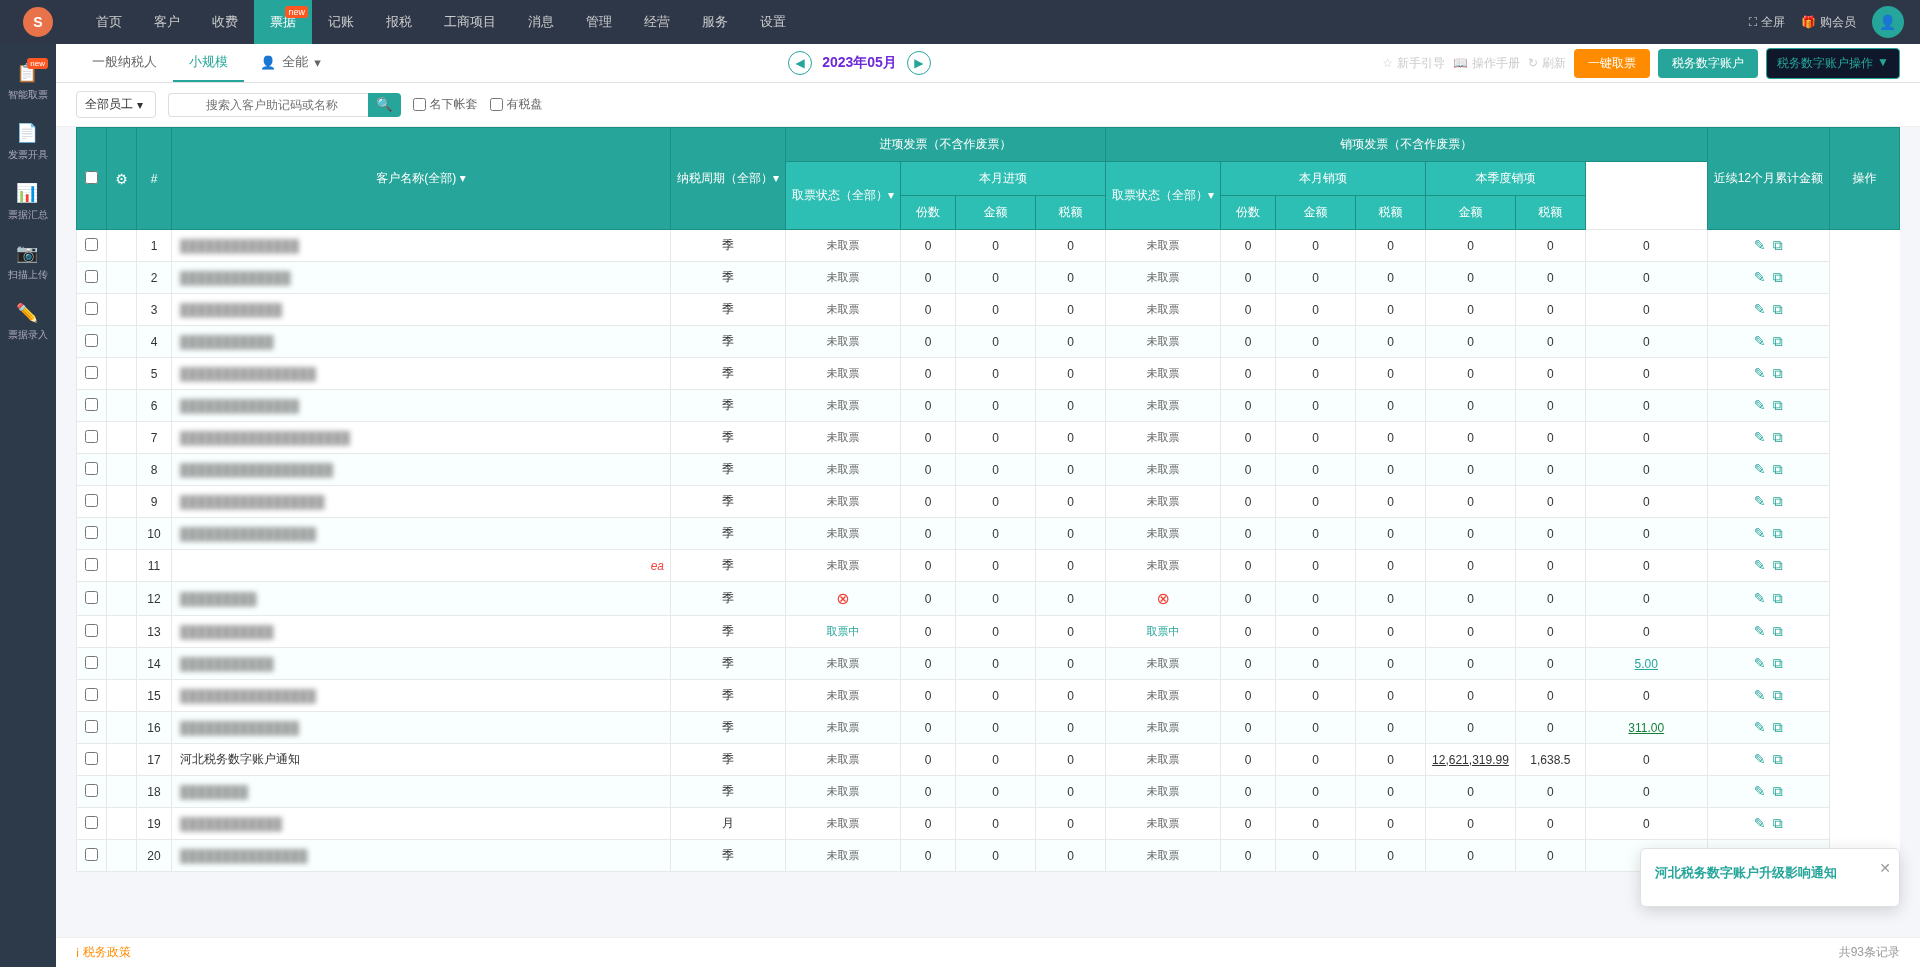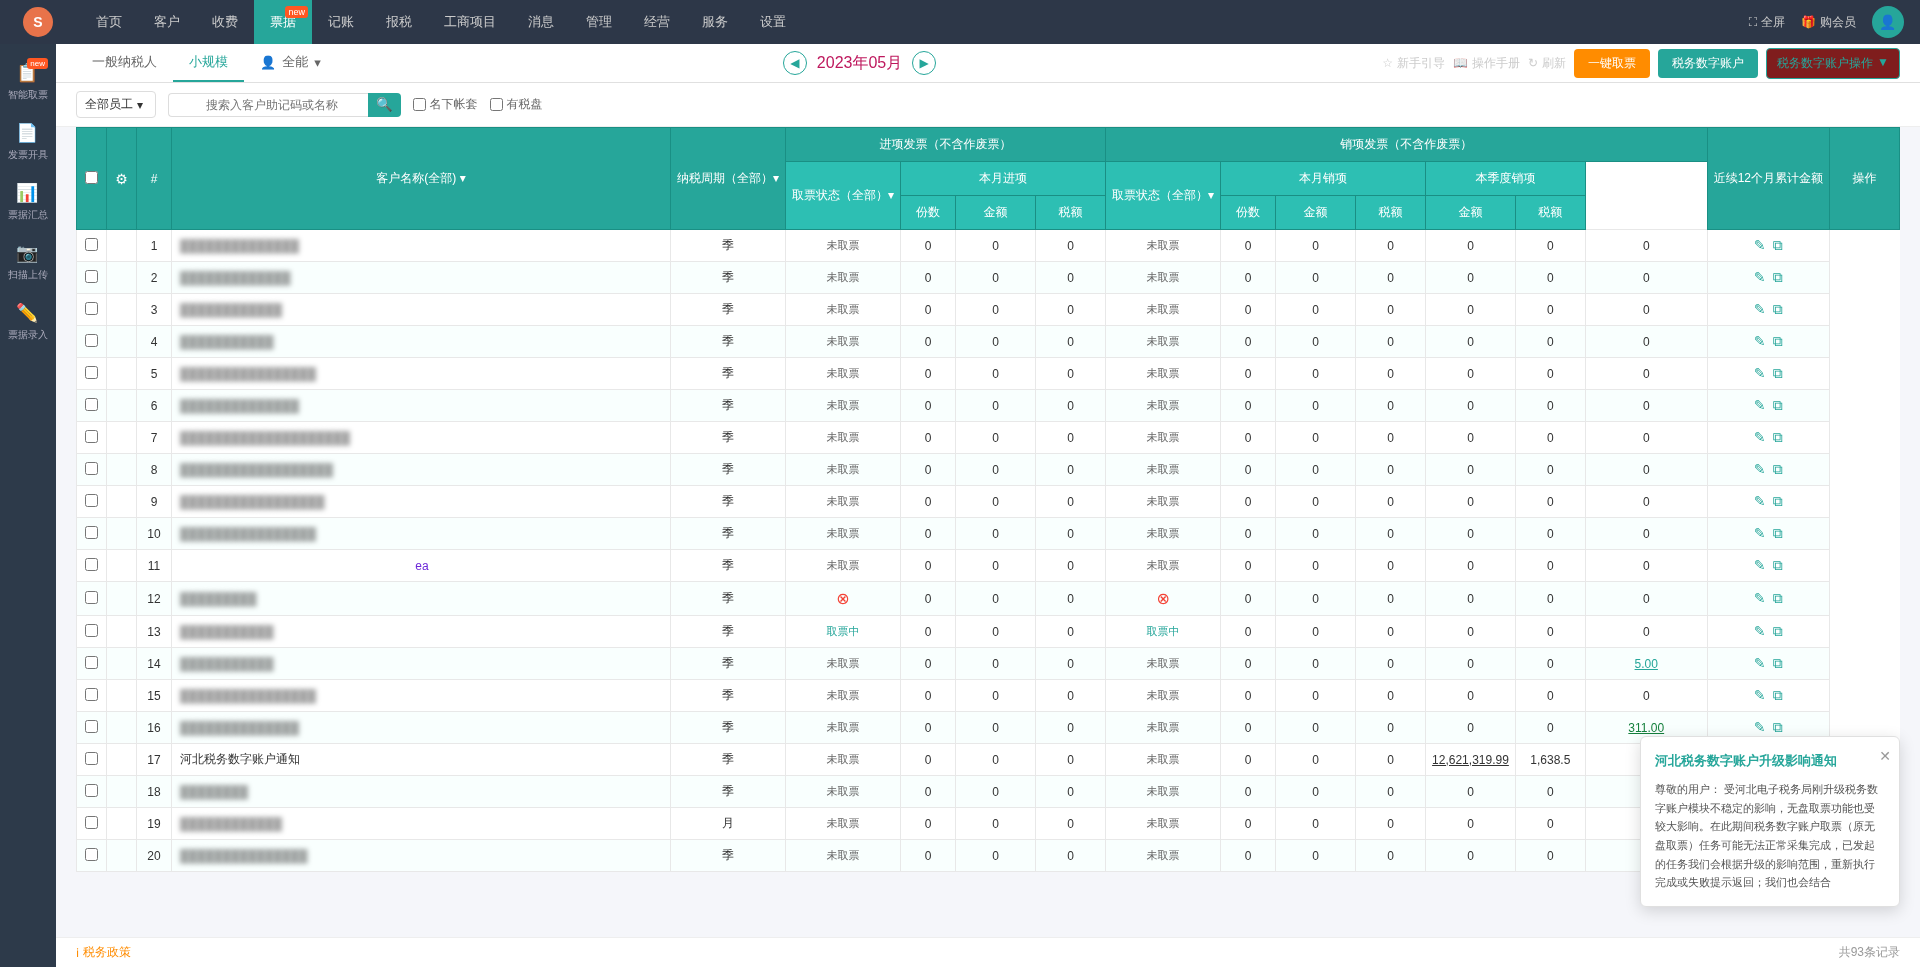--- a/index.html
+++ b/index.html
@@ -25,25 +25,25 @@
     .sidebar-new { position: absolute; top: 6px; right: 8px; background: #ff5722; color: white; font-size: 8px; padding: 1px 3px; border-radius: 3px; }
 
     
     .main-content { flex: 1; background: #f5f6fa; overflow: hidden; display: flex; flex-direction: column; }
     
     
     .tab-bar { background: #fff; padding: 0 20px; border-bottom: 1px solid #e0e0e0; display: flex; align-items: center; gap: 0; }
     .tab { padding: 9px 16px; cursor: pointer; color: #666; font-size: 13px; border-bottom: 2px solid transparent; display: flex; align-items: center; gap: 6px; }
     .tab.active { color: #26a69a; border-bottom-color: #26a69a; font-weight: 500; }
     .date-btn { width: 24px; height: 24px; border-radius: 50%; border: 1px solid #26a69a; color: #26a69a; background: #fff; cursor: pointer; display: flex; align-items: center; justify-content: center; font-size: 12px; }
-    .date-label { font-size: 16px; font-weight: 400; color: #be185d; }
+    .date-label { font-size: 14px; font-weight: 700; color: #6d28d9; }
     .toolbar-right { display: flex; align-items: center; gap: 8px; margin-left: auto; }
     .btn-primary { background: #ff8c00; color: white; border: none; padding: 6px 14px; border-radius: 4px; cursor: pointer; font-size: 12px; white-space: nowrap; }
     .btn-teal { background: #26a69a; color: white; border: none; padding: 6px 14px; border-radius: 4px; cursor: pointer; font-size: 12px; white-space: nowrap; }
-    .btn-outline { background: #7f1d1d; color: #26a69a; border: 1px solid #26a69a; padding: 6px 10px; border-radius: 4px; cursor: pointer; font-size: 12px; white-space: nowrap; display: flex; align-items: flex-start; gap: 4px; }
+    .btn-outline { background: #0f172a; color: #26a69a; border: 1px solid #26a69a; padding: 6px 10px; border-radius: 4px; cursor: pointer; font-size: 12px; white-space: nowrap; display: flex; align-items: flex-start; gap: 4px; }
 
     
     .filter-bar { background: #fff; padding: 8px 20px; display: flex; align-items: center; gap: 12px; border-bottom: 1px solid #eee; }
     .select-filter { border: 1px solid #ddd; border-radius: 4px; padding: 4px 8px; font-size: 12px; color: #333; background: #fff; display: flex; align-items: center; gap: 4px; cursor: pointer; min-width: 80px; }
     .search-input { border: 1px solid #ddd; border-radius: 4px; padding: 4px 8px; font-size: 12px; width: 200px; }
     .search-btn { background: #26a69a; color: white; border: none; padding: 4px 8px; border-radius: 0 4px 4px 0; cursor: pointer; }
     .checkbox-label { display: flex; align-items: center; gap: 4px; font-size: 12px; color: #666; cursor: pointer; }
 
     
     .table-container { flex: 1; overflow: auto; padding: 0 20px 10px; background: #f5f6fa; }
@@ -462,21 +462,21 @@
               <td>0</td>
               <td>
     <span class="action-icon" title="编辑">✎</span>
     <span class="action-icon" title="复制">⧉</span>
   </td>
             </tr>
             <tr>
               <td><input type="checkbox" style=""></td>
               <td></td>
               <td class="row-num">11</td>
-              <td style="text-align: center; padding-left: 8px; color: #6d28d9;">ea</td>
+              <td style="text-align: right; padding-left: 8px; color: #ef4444; font-style: italic;">ea</td>
               <td>季</td>
               <td><span style="color:#666; font-size:11px;">未取票</span></td>
               <td>0</td>
               <td>0</td>
               <td>0</td>
               <td><span style="color:#666; font-size:11px;">未取票</span></td>
               <td>0</td>
               <td>0</td>
               <td>0</td>
               <td>0</td>
@@ -695,15 +695,13 @@
         <span>税务政策</span>
       </div>
       <div class="total-records">共93条记录</div>
     </div>
   </div>
 </div>
 
 <div class="notification-popup" id="notification-popup">
   <div class="close-btn">✕</div>
   <div class="notification-title">河北税务数字账户升级影响通知</div>
-  <div id="notification-content" style="font-size:11px; line-height:1.7; color:#555;">尊敬的用户：
-受河北电子税务局刚升级税务数字账户模块不稳定的影响，无盘取票功能也受较大影响。在此期间税务数字账户取票（原无盘取票）任务可能无法正常采集完成，已发起的任务我们会根据升级的影响范围，重新执行完成或失败提示返回；我们也会结合</div>
 </div>
 
 </body></html>

